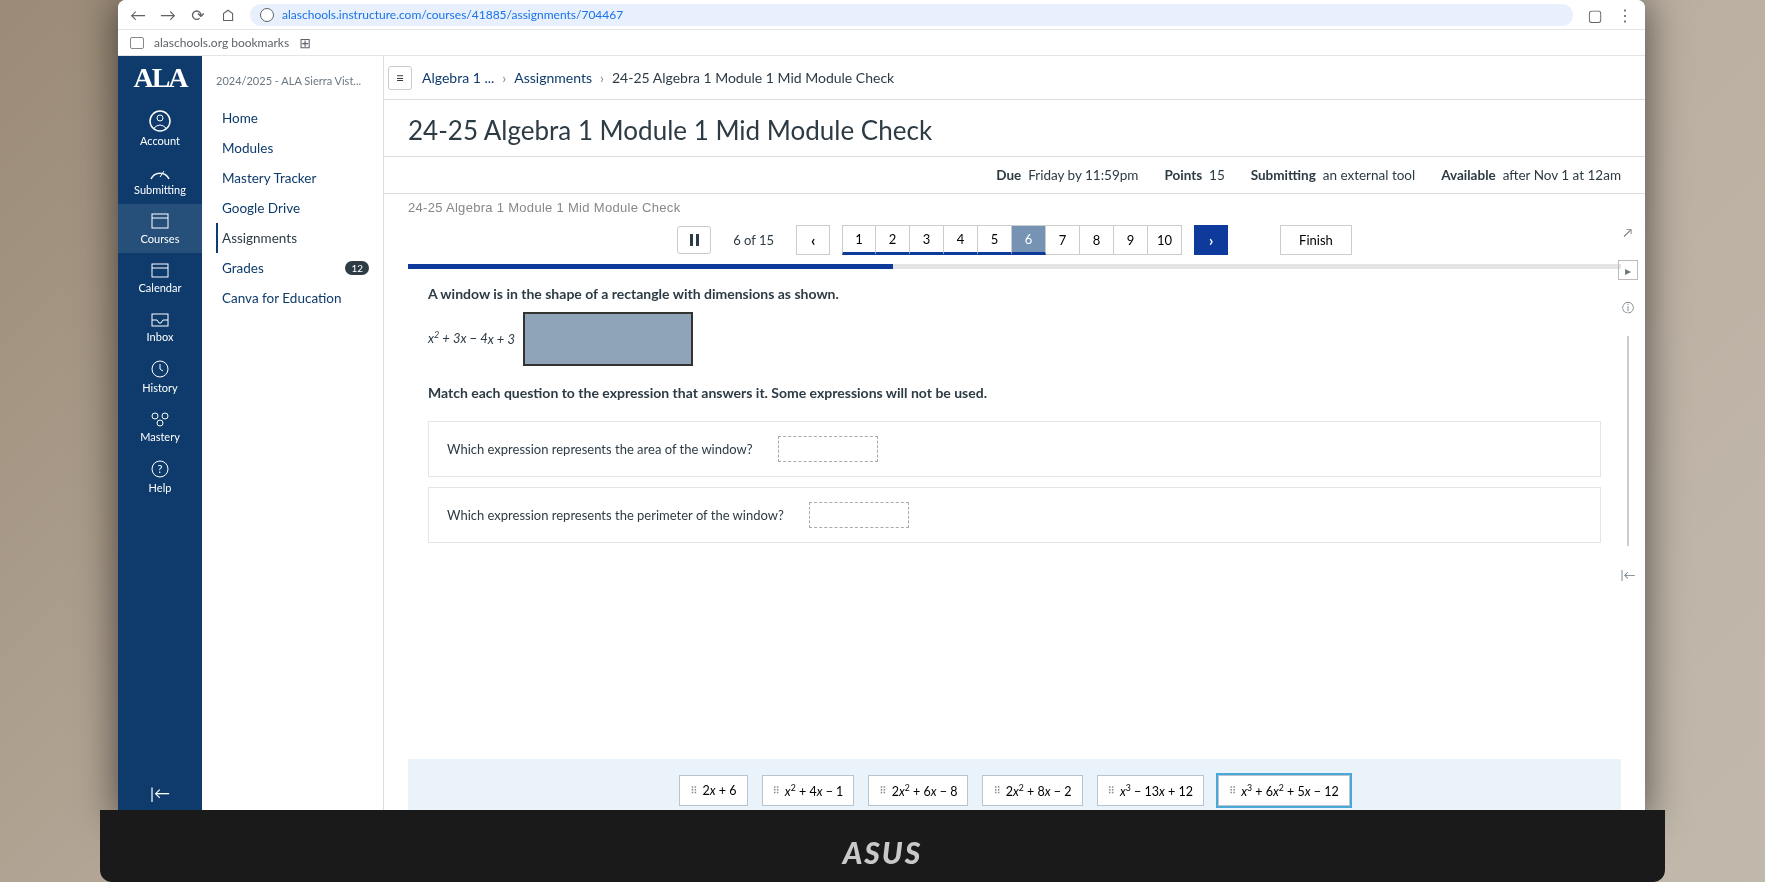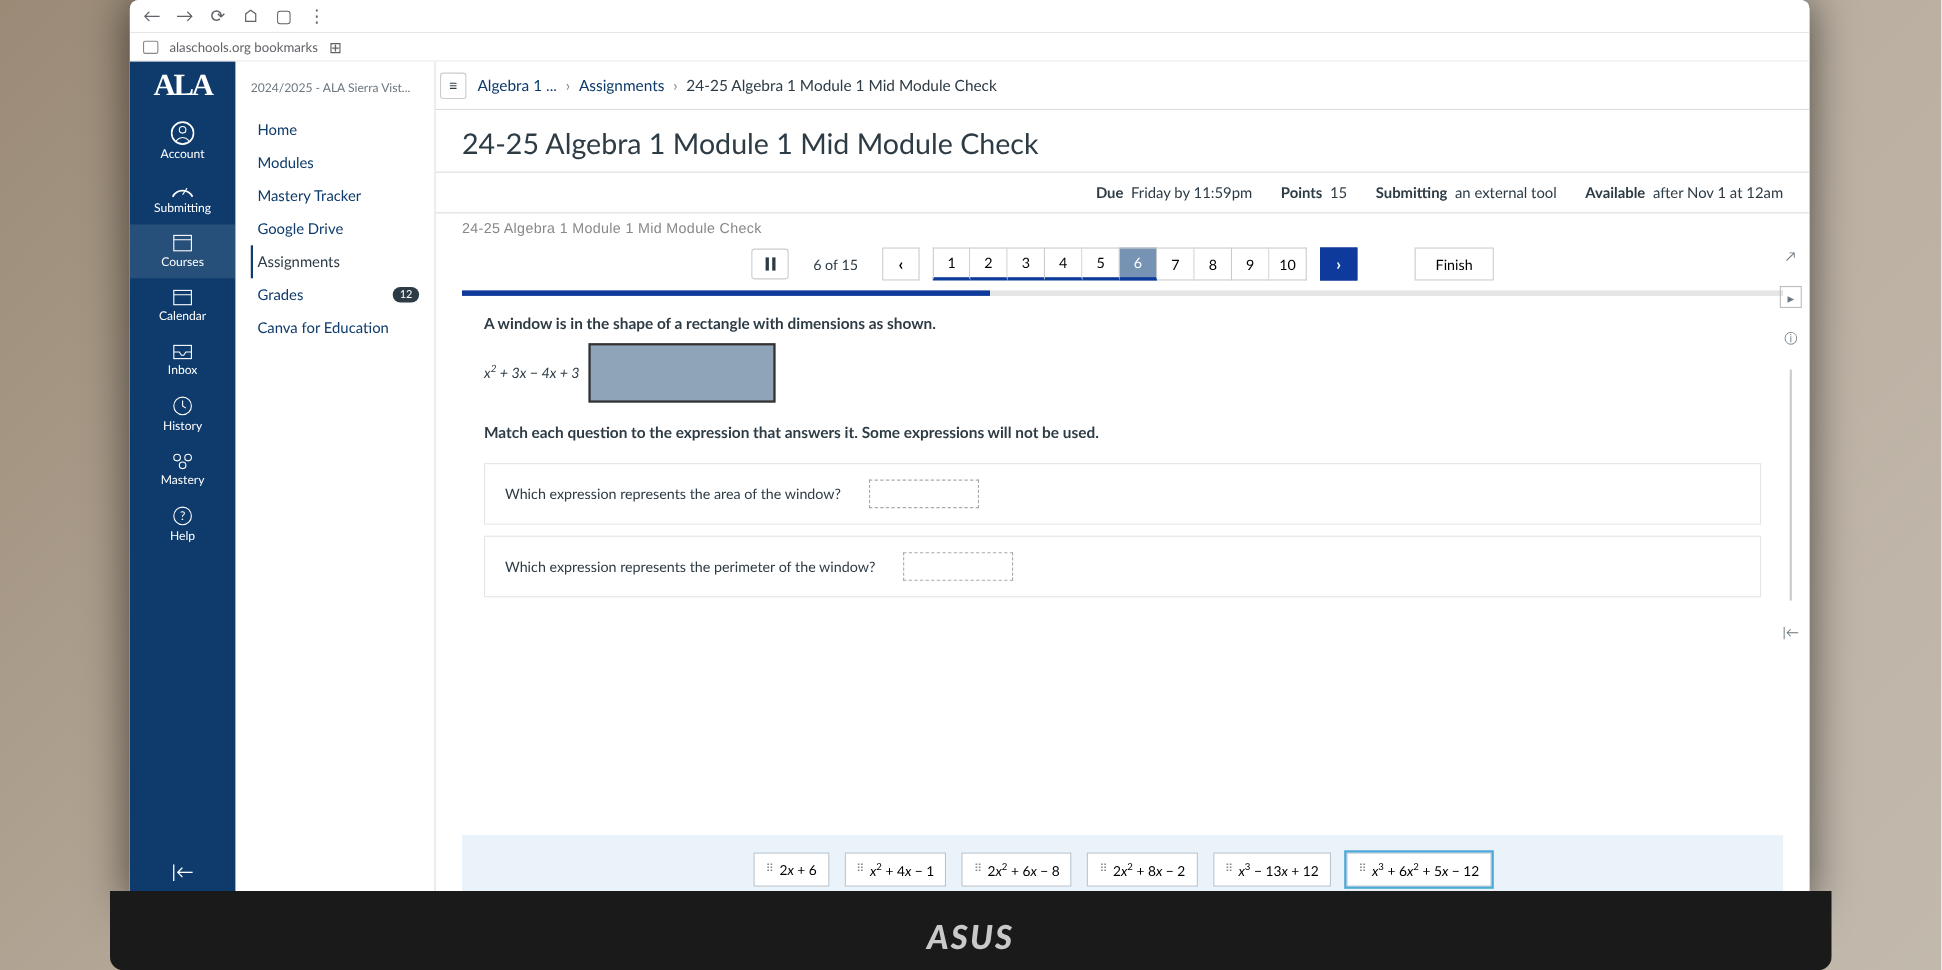--- a/index.html
+++ b/index.html
@@ -13,21 +13,21 @@
 
 .browser-bar { height:30px; background:#fff; display:flex; align-items:center; gap:14px; padding:0 12px; border-bottom:1px solid #e5e5e5;}
 .bb-btn { width:16px;height:16px;display:flex;align-items:center;justify-content:center; color:#5f6368; cursor:pointer;}
 .url-bar { flex:1; height:22px; background:#e8f0fe; border-radius:11px; display:flex; align-items:center; padding:0 10px; font-size:12px; color:#1a73e8; gap:8px;}
 .url-icon{width:14px;height:14px;border:1px solid #5f6368;border-radius:50%;background:#fff;}
 .bookmarks-bar { height:26px; background:#fff; display:flex; align-items:center; gap:10px; padding:0 12px; font-size:12px; color:#5f6368; border-bottom:1px solid #e5e5e5;}
 .bk-folder{width:14px;height:12px;border:1px solid #888;border-radius:2px;position:relative;}
 
 
 .canvas { position:absolute; top:56px; bottom:0; left:0; right:0; display:flex; background:#fff;}
-.global-nav { width:96px; background:#0e3b6b; color:#fff; display:flex; flex-direction:column; align-items:center; padding-top:6px;}
+.global-nav { width:84px; background:#0e3b6b; color:#fff; display:flex; flex-direction:column; align-items:center; padding-top:6px;}
 .ala-logo { width:60px; height:40px; font-weight:900; font-size:28px; text-align:center; font-family:"Times New Roman",serif; letter-spacing:-2px;}
 .nav-item { width:100%; text-align:center; padding:8px 0; font-size:11px; color:#fff; cursor:pointer;}
 .nav-item .ico { display:block; margin:0 auto 2px; }
 .nav-item.active { background:rgba(255,255,255,.1);}
 .collapse-arrow { margin-top:auto; padding:20px 0; color:#fff; font-size:16px;}
 
 .course-nav { width:182px; border-right:1px solid #ddd; padding:18px 14px 0 14px; font-size:13.5px; color:#2d3b45;}
 .course-sub { font-size:11px; color:#6b7780; margin-bottom:16px;}
 .cn-item { display:flex; align-items:center; justify-content:space-between; padding:7px 0 7px 6px; cursor:pointer; color:#0e3b6b;}
 .cn-item.active { border-left:2px solid #0e3b6b; padding-left:4px; font-weight:400; color:#2d3b45;}
@@ -87,20 +87,24 @@
 <body>
 
 <div class="laptop-frame">
   <div class="screen">
 
     <div class="browser-bar">
       <div class="bb-btn">←</div>
       <div class="bb-btn">→</div>
       <div class="bb-btn">⟳</div>
       <div class="bb-btn">⌂</div>
+      <div class="url-bar">
+        <span class="url-icon"></span>
+        <span>alaschools.instructure.com/courses/41885/assignments/704467</span>
+      </div>
       <div class="bb-btn">▢</div>
       <div class="bb-btn">⋮</div>
     </div>
 
     <div class="bookmarks-bar">
       <span class="bk-folder"></span>
       <span>alaschools.org bookmarks</span>
       <span style="font-size:14px;">⊞</span>
     </div>
 

